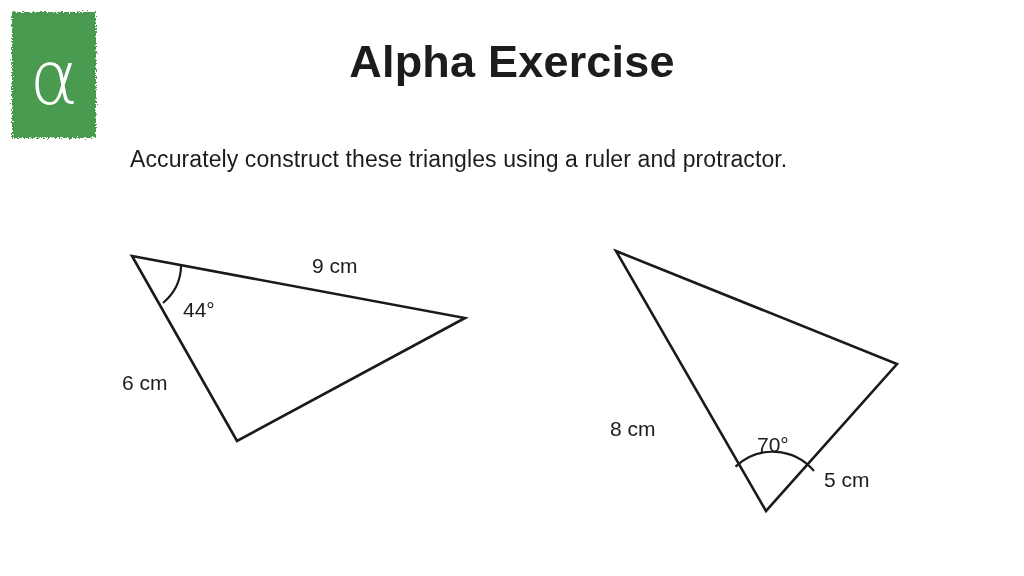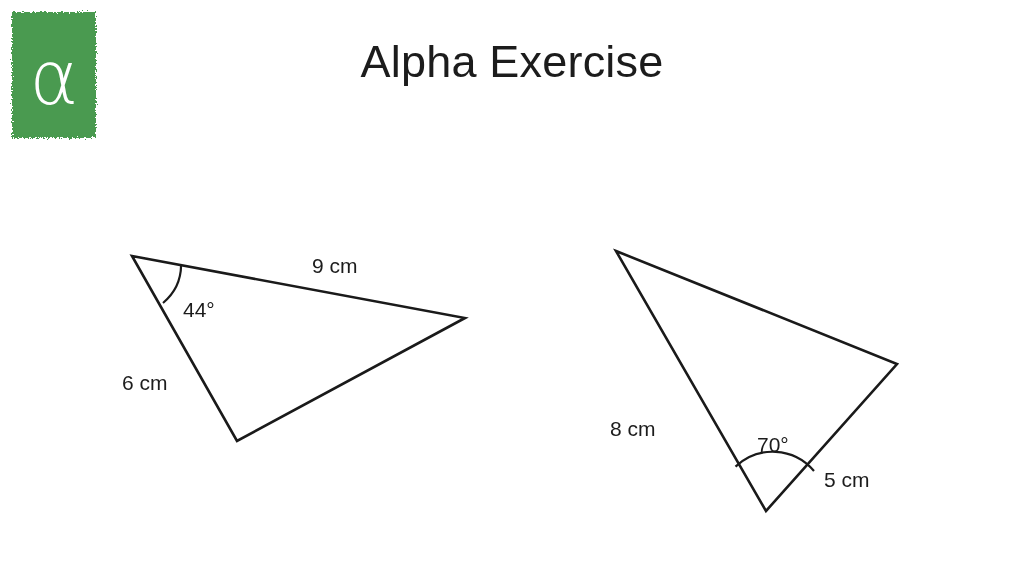--- a/index.html
+++ b/index.html
@@ -51,21 +51,21 @@
   }
 
   
   #title {
     position: absolute;
     left: 0;
     top: 36px;
     width: 1024px;
     text-align: center;
     font-size: 45px;
-    font-weight: 400;
+    font-weight: 700;
     letter-spacing: 0.2px;
     color: #1c1c1c;
     white-space: nowrap;
   }
   #subtitle {
     position: absolute;
     left: 130px;
     top: 146px;
     font-size: 23px;
     font-weight: 400;
@@ -113,20 +113,21 @@
       </defs>
       <g filter="url(#rough)">
         <rect x="4" y="4" width="84" height="126" fill="#4a9a50"></rect>
       </g>
       <rect x="9" y="12" width="74" height="112" fill="#4a9a50"></rect>
     </svg>
     <div id="logo-letter">α</div>
   </div>
 
   <div id="title">Alpha Exercise</div>
+  <div id="subtitle">Accurately construct these triangles using a ruler and protractor.</div>
 
   <div id="figures">
     <svg viewBox="0 0 1024 576" xmlns="http://www.w3.org/2000/svg">
 
       <g>
         <polygon points="132,256 465,318 237,441" fill="none" stroke="#1a1a1a" stroke-width="2.6" stroke-linejoin="miter" stroke-miterlimit="10"></polygon>
 
         <path d="M 181.1 265.1 A 50 50 0 0 1 163.0 303.0" fill="none" stroke="#1a1a1a" stroke-width="2.2"></path>
       </g>
       <text class="fig-label-deg" x="183" y="317">44°</text>

